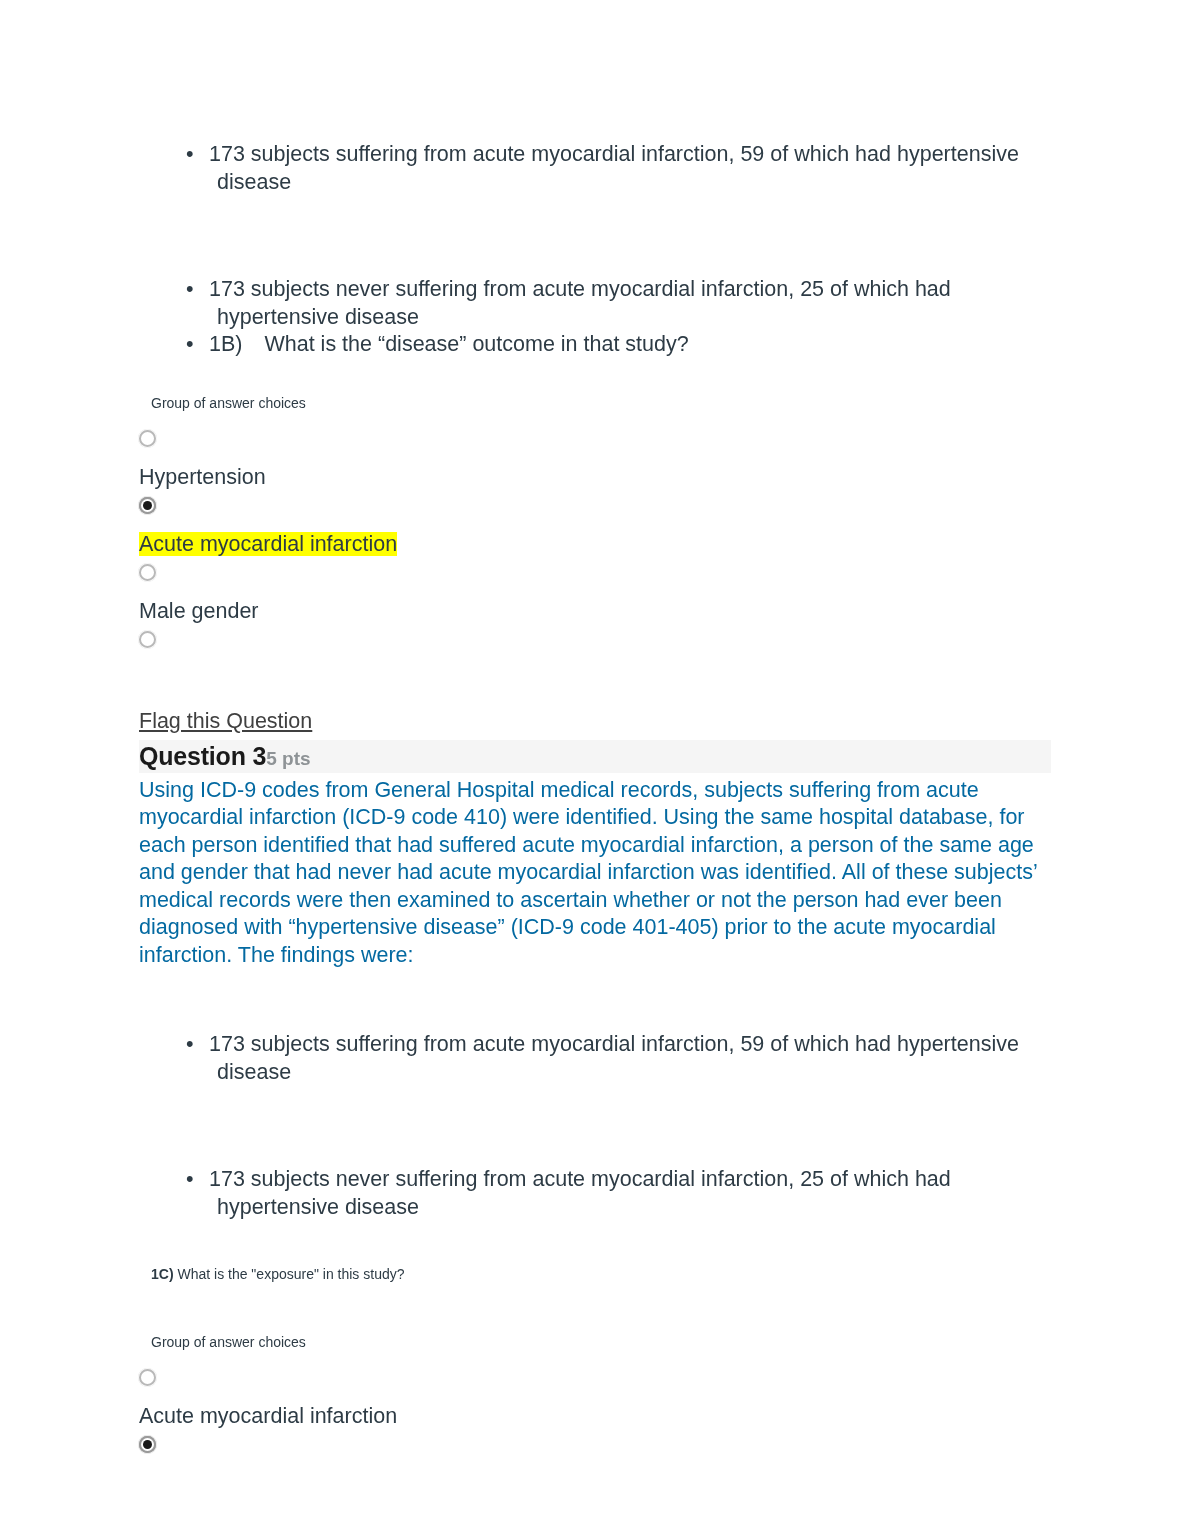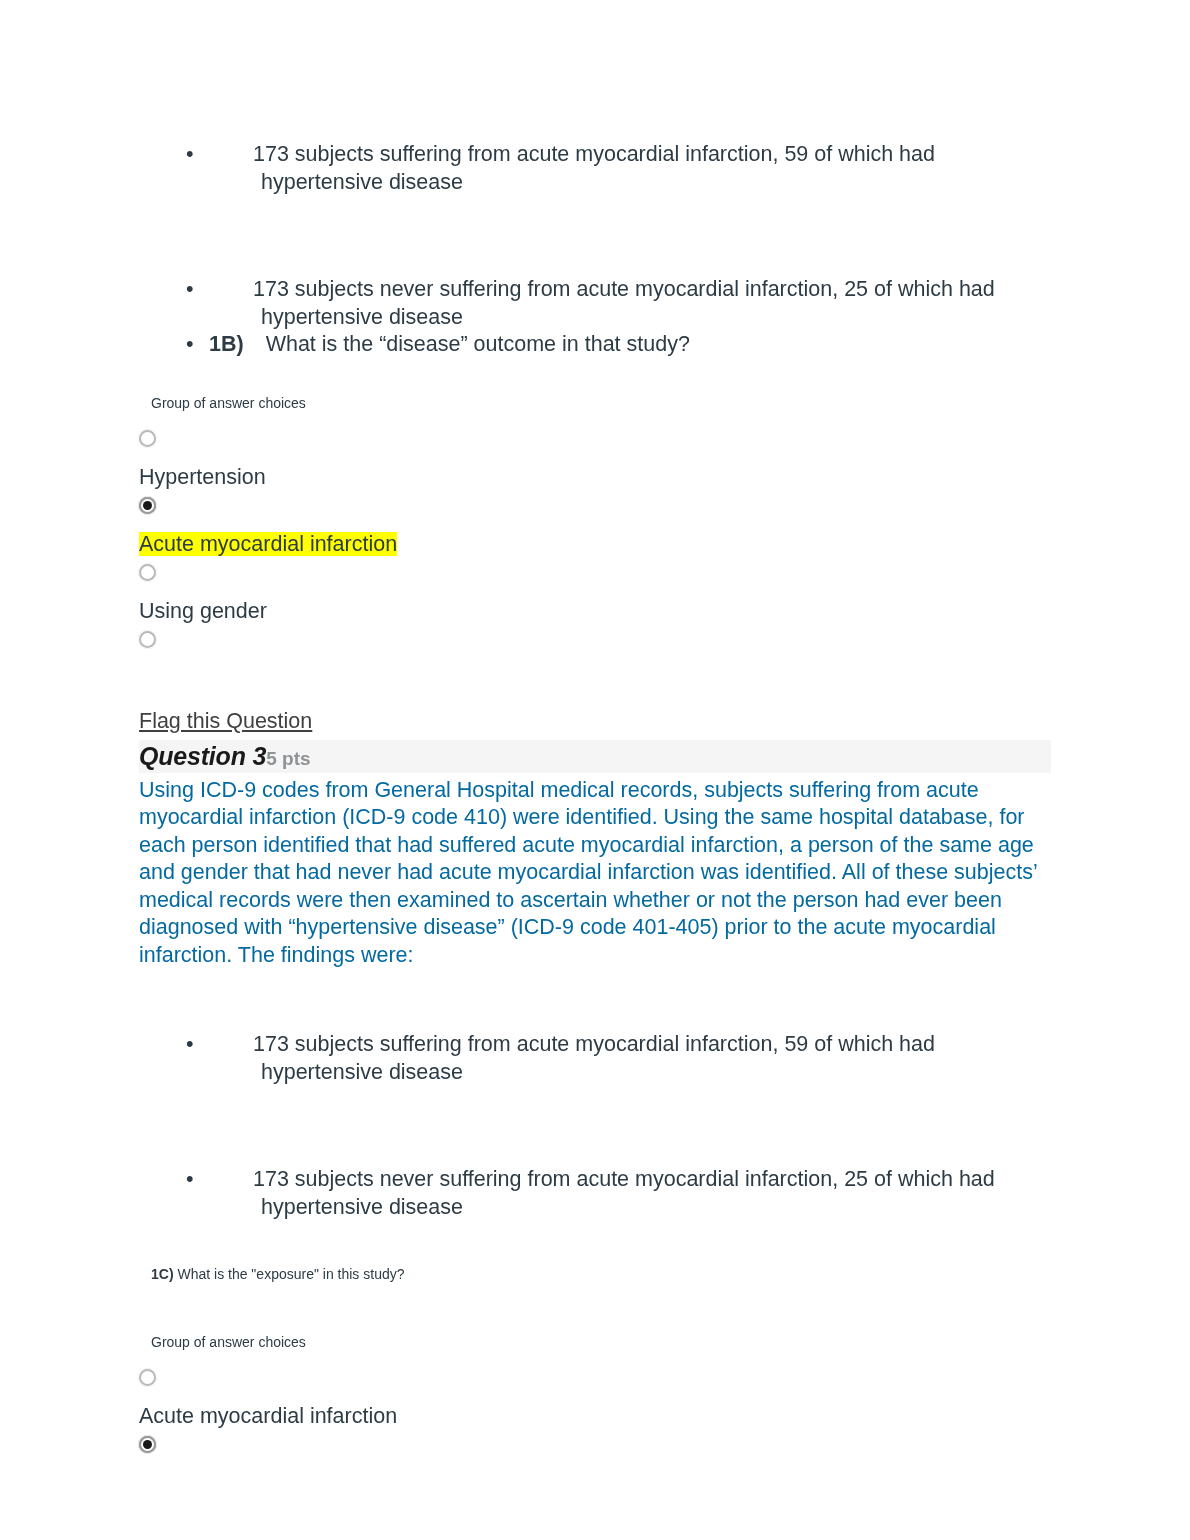--- a/index.html
+++ b/index.html
@@ -70,25 +70,24 @@
     color: #2d3b45;
   }
   .bullets li .li-text {
     display: block;
     text-indent: 0;
   }
   
   .bullets li.hang .li-text {
     padding-left: 8px;
     text-indent: -8px;
-    margin-left: 44px;
   }
   .bullets li b,
   .bullets li strong {
-    font-weight: bold;
+    font-weight: normal;
   }
   .tabgap {
     display: inline-block;
     width: 22px;
   }
   .gap-sm { height: 14px; }
   .gap-md { height: 26px; }
   .gap-lg { height: 72px; }
 
   
@@ -176,21 +175,20 @@
     align-items: baseline;
     padding: 0;
     box-sizing: border-box;
   }
   .q-header .q-title {
     font-size: 25px;
     font-weight: bold;
     color: #1a1a1a;
     line-height: 33px;
     letter-spacing: -0.2px;
-    font-style: italic;
   }
   .q-header .q-pts {
     font-size: 19px;
     font-weight: bold;
     color: #8e9396;
     line-height: 33px;
     margin-left: 0;
   }
 </style>
 </head>
@@ -249,21 +247,21 @@
     </p>
 
     
     <div class="radio-row" style="margin-top:5px;">
       <span class="radio">
         <span class="ring"></span>
 
       </span>
     </div>
     <p class="choice-wrap" style="margin-top:6px;">
-      <span class="choice-label">Using gender</span>
+      <span class="choice-label">Male gender</span>
     </p>
 
     
     <div class="radio-row" style="margin-top:5px;">
       <span class="radio">
         <span class="ring"></span>
 
       </span>
     </div>
 

